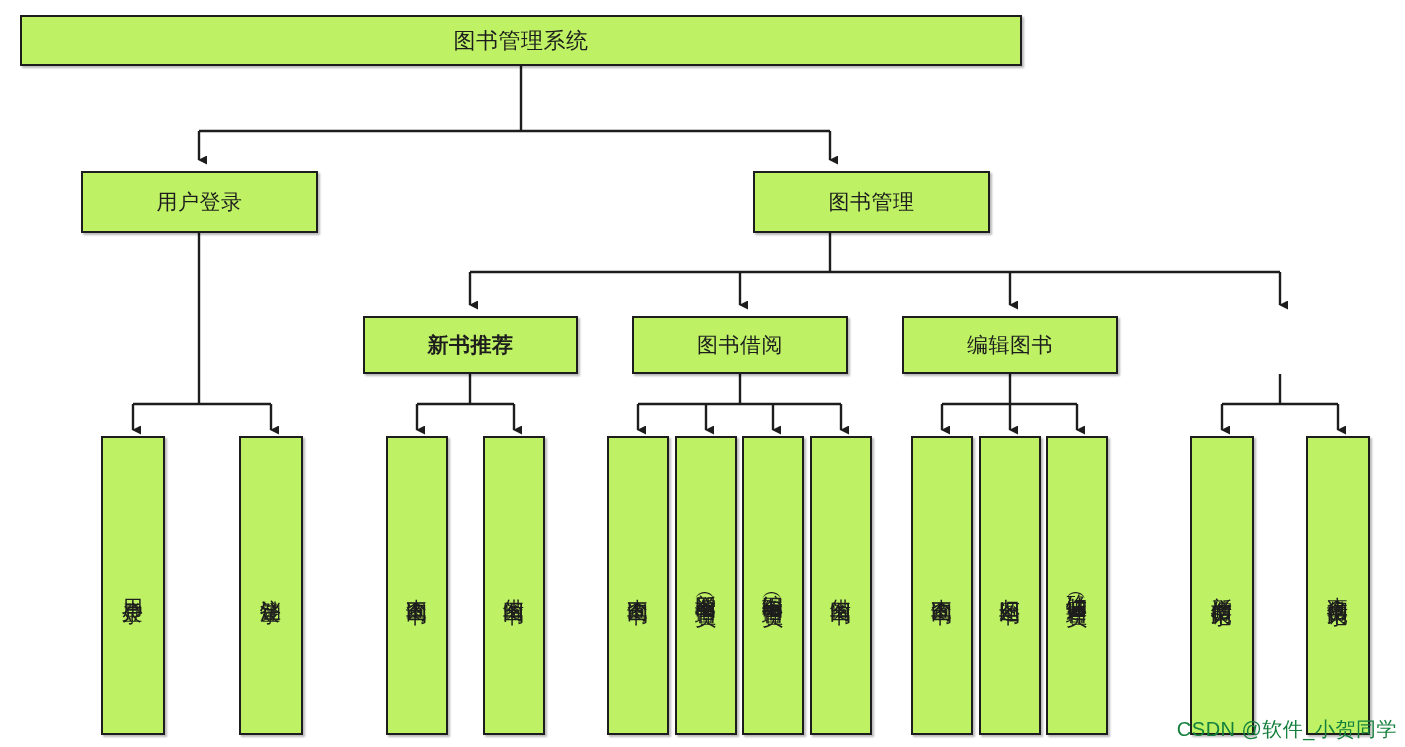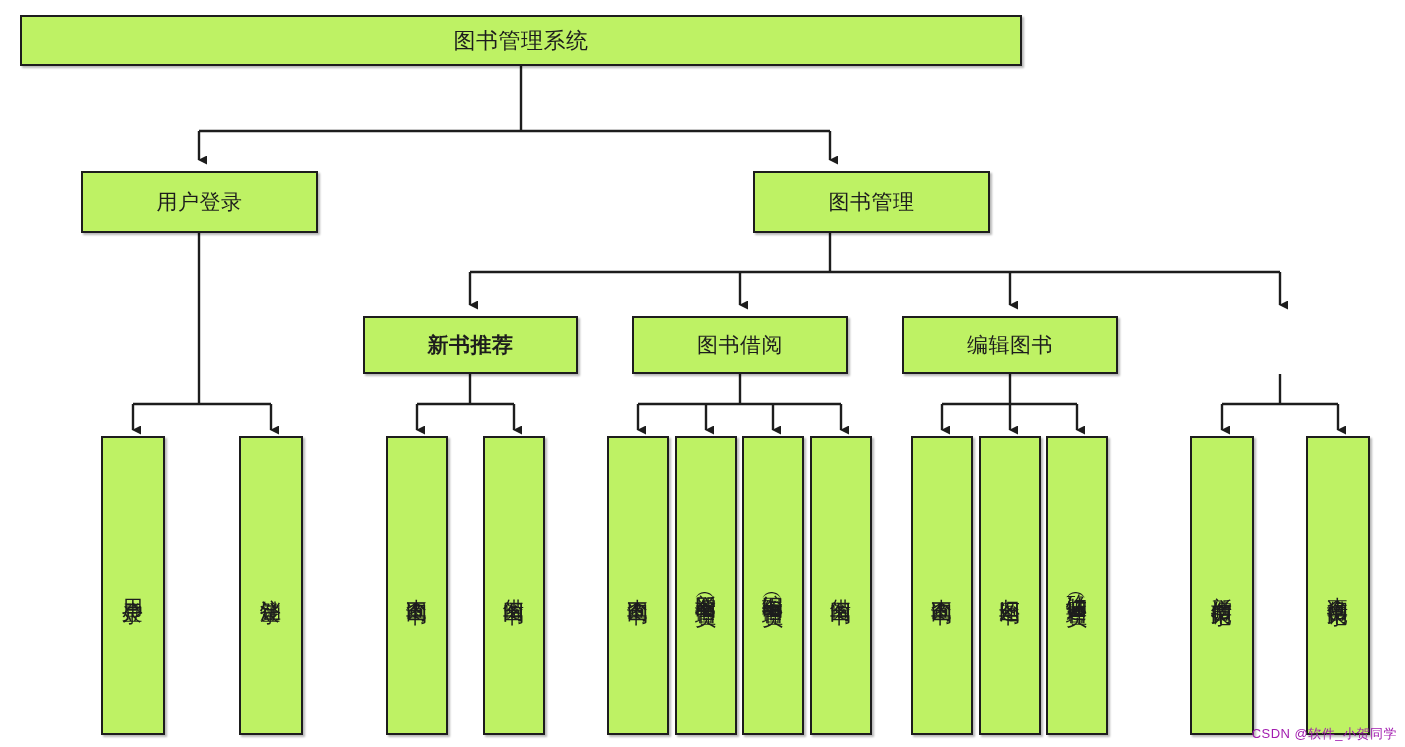--- a/index.html
+++ b/index.html
@@ -61,22 +61,22 @@
     text-orientation: upright;
     font-size: 21px;
     line-height: 1;
     letter-spacing: 2px;
     max-height: 286px;
   }
   .watermark {
     position: absolute;
     right: 8px;
     bottom: 4px;
-    font-size: 13px;
-    color: #a21caf;
+    font-size: 20px;
+    color: #15803d;
     letter-spacing: 0.5px;
     z-index: 5;
     white-space: nowrap;
   }
 </style>
 </head>
 <body>
 
 <div id="canvas">
 

